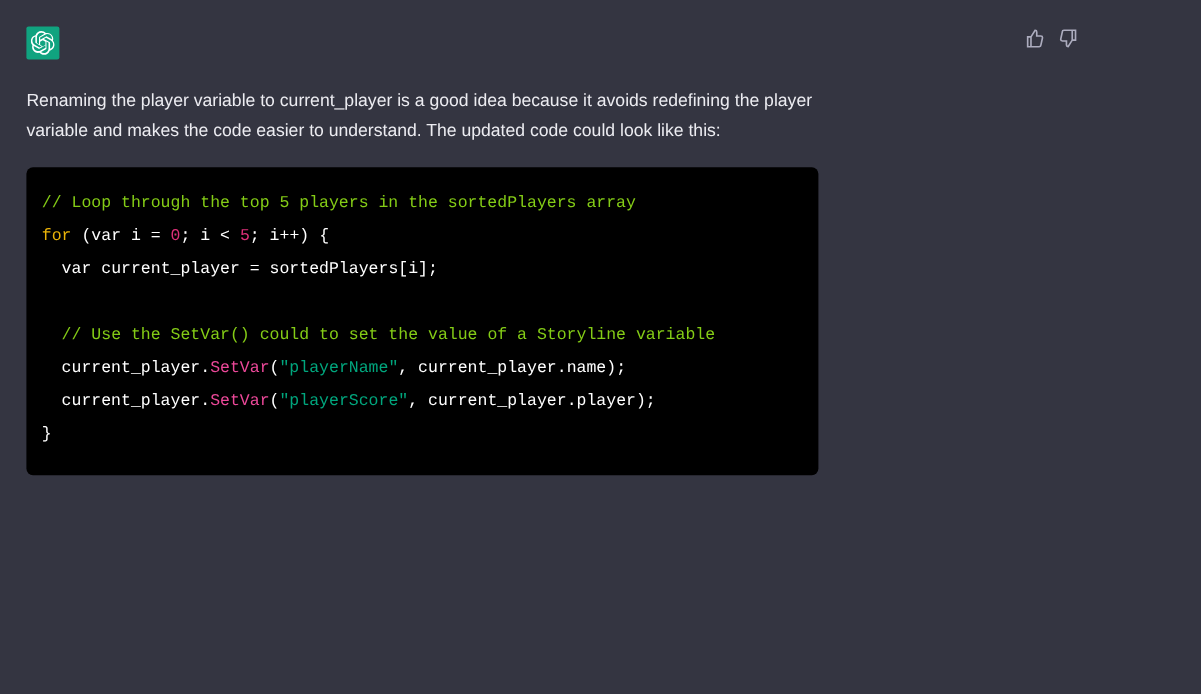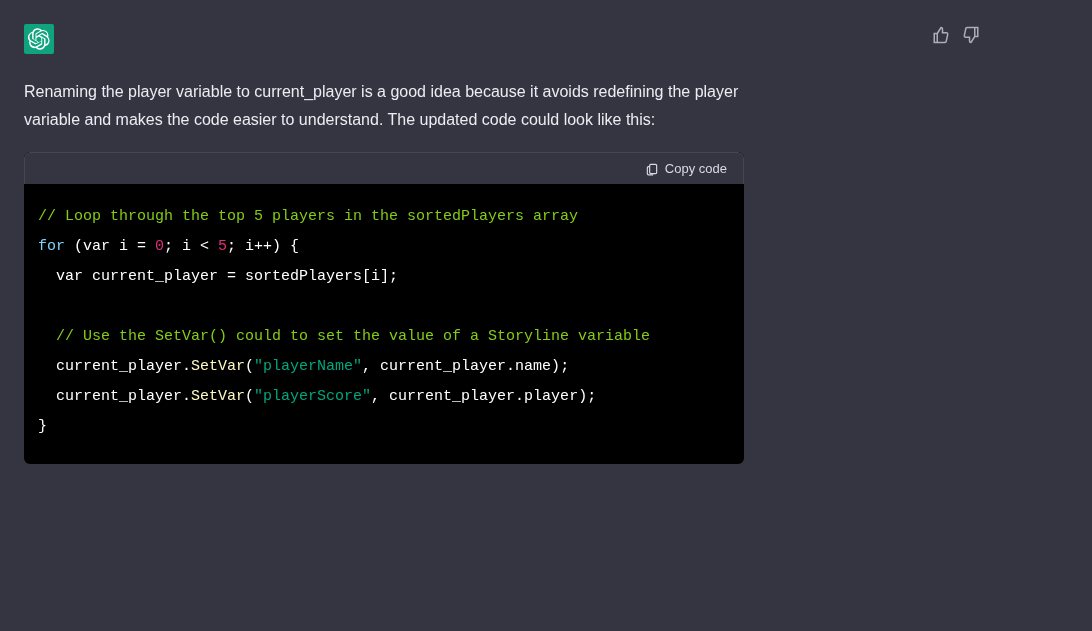--- a/index.html
+++ b/index.html
@@ -85,49 +85,40 @@
     pre {
       padding: 18px 14px 22px;
       font-family: "Consolas", "Courier New", monospace;
       font-size: 15px;
       line-height: 2.0;
       white-space: pre;
       overflow-x: auto;
     }
     code { font-family: inherit; }
     .tok-comment { color: #84cc16; }
-    .tok-keyword { color: #7dd3fc; }
+    .tok-keyword { color: #eab308; }
     .tok-keyword2 { color: #ffffff; }
     .tok-num { color: #df3079; }
     .tok-str { color: #00a67d; }
-    .tok-func { color: #fef9c3; }
+    .tok-func { color: #ec4899; }
     .tok-plain { color: #fff; }
   </style>
 </head>
 <body>
 
 <div class="message">
   <div class="avatar">
     <svg viewBox="0 0 41 41">
       <path fill="#fff" d="M37.5 16.8c.9-2.7.6-5.7-0.9-8.1-2.2-3.9-6.7-5.9-11.1-4.9C23.6 1.6 20.8.3 17.8.3c-4.5 0-8.4 2.9-9.8 7.1-2.8.6-5.2 2.3-6.6 4.8-2.3 3.9-1.7 8.8 1.3 12.1-.9 2.7-.6 5.7.9 8.1 2.2 3.9 6.7 5.9 11.1 4.9 1.9 2.2 4.7 3.4 7.6 3.4 4.5 0 8.4-2.9 9.8-7.1 2.8-.6 5.2-2.3 6.6-4.8 2.3-3.9 1.7-8.8-1.2-12zM22.3 37.8c-1.8 0-3.6-.6-5-1.8l.2-.1 8.3-4.8c.4-.2.7-.7.7-1.2V18.3l3.5 2v9.7c0 4.3-3.4 7.8-7.7 7.8zM5.8 30.7c-.9-1.6-1.2-3.4-.9-5.2l.2.1 8.3 4.8c.4.2.9.2 1.4 0l10.1-5.8v4l-8.4 4.8c-3.7 2.1-8.5.8-10.7-2.7zM3.6 12.9c.9-1.6 2.3-2.8 4.1-3.4v9.9c0 .5.3.9.7 1.2l10.1 5.8-3.5 2-8.3-4.8c-3.7-2.2-5-6.9-3.1-10.7zM32.3 19.6l-10.1-5.8 3.5-2 8.3 4.8c3.7 2.1 5 6.9 2.8 10.6-.9 1.6-2.3 2.8-4.1 3.4v-9.9c.1-.4-.2-.9-.4-1.1zm3.5-5.2l-.2-.1-8.3-4.8c-.4-.2-.9-.2-1.4 0L15.8 15.3v-4l8.4-4.8c3.7-2.1 8.5-.8 10.6 2.9.9 1.5 1.2 3.4 1 5zM13.9 22.7l-3.5-2V11c0-4.3 3.5-7.8 7.8-7.7 1.8 0 3.5.6 5 1.8l-.2.1-8.3 4.8c-.4.2-.7.7-.7 1.2l-.1 11.5zm1.9-4.1l4.5-2.6 4.5 2.6v5.2l-4.5 2.6-4.5-2.6v-5.2z"></path>
     </svg>
   </div>
   <div class="content">
     <p>Renaming the player variable to current_player is a good idea because it avoids redefining the player variable and makes the code easier to understand. The updated code could look like this:</p>
 
     <div class="codeblock">
-      <div class="codeblock-header">
-        <button class="copy-btn">
-          <svg viewBox="0 0 24 24">
-            <rect x="8" y="4" width="12" height="16" rx="2"></rect>
-            <path d="M8 8H6a2 2 0 0 0-2 2v10a2 2 0 0 0 2 2h8"></path>
-          </svg>
-          <span>Copy code</span>
-        </button>
-      </div>
       <pre><code id="code-content"><span class="tok-comment">// Loop through the top 5 players in the sortedPlayers array</span>
 <span class="tok-keyword">for</span><span class="tok-plain"> (</span><span class="tok-keyword2">var</span><span class="tok-plain"> i = </span><span class="tok-num">0</span><span class="tok-plain">; i &lt; </span><span class="tok-num">5</span><span class="tok-plain">; i++) {</span>
 <span class="tok-plain">  </span><span class="tok-keyword2">var</span><span class="tok-plain"> current_player = sortedPlayers[i];</span>
 
 <span class="tok-plain">  </span><span class="tok-comment">// Use the SetVar() could to set the value of a Storyline variable</span>
 <span class="tok-plain">  current_player.</span><span class="tok-func">SetVar</span><span class="tok-plain">(</span><span class="tok-str">"playerName"</span><span class="tok-plain">, current_player.name);</span>
 <span class="tok-plain">  current_player.</span><span class="tok-func">SetVar</span><span class="tok-plain">(</span><span class="tok-str">"playerScore"</span><span class="tok-plain">, current_player.player);</span>
 <span class="tok-plain">}</span></code></pre>
     </div>
 

